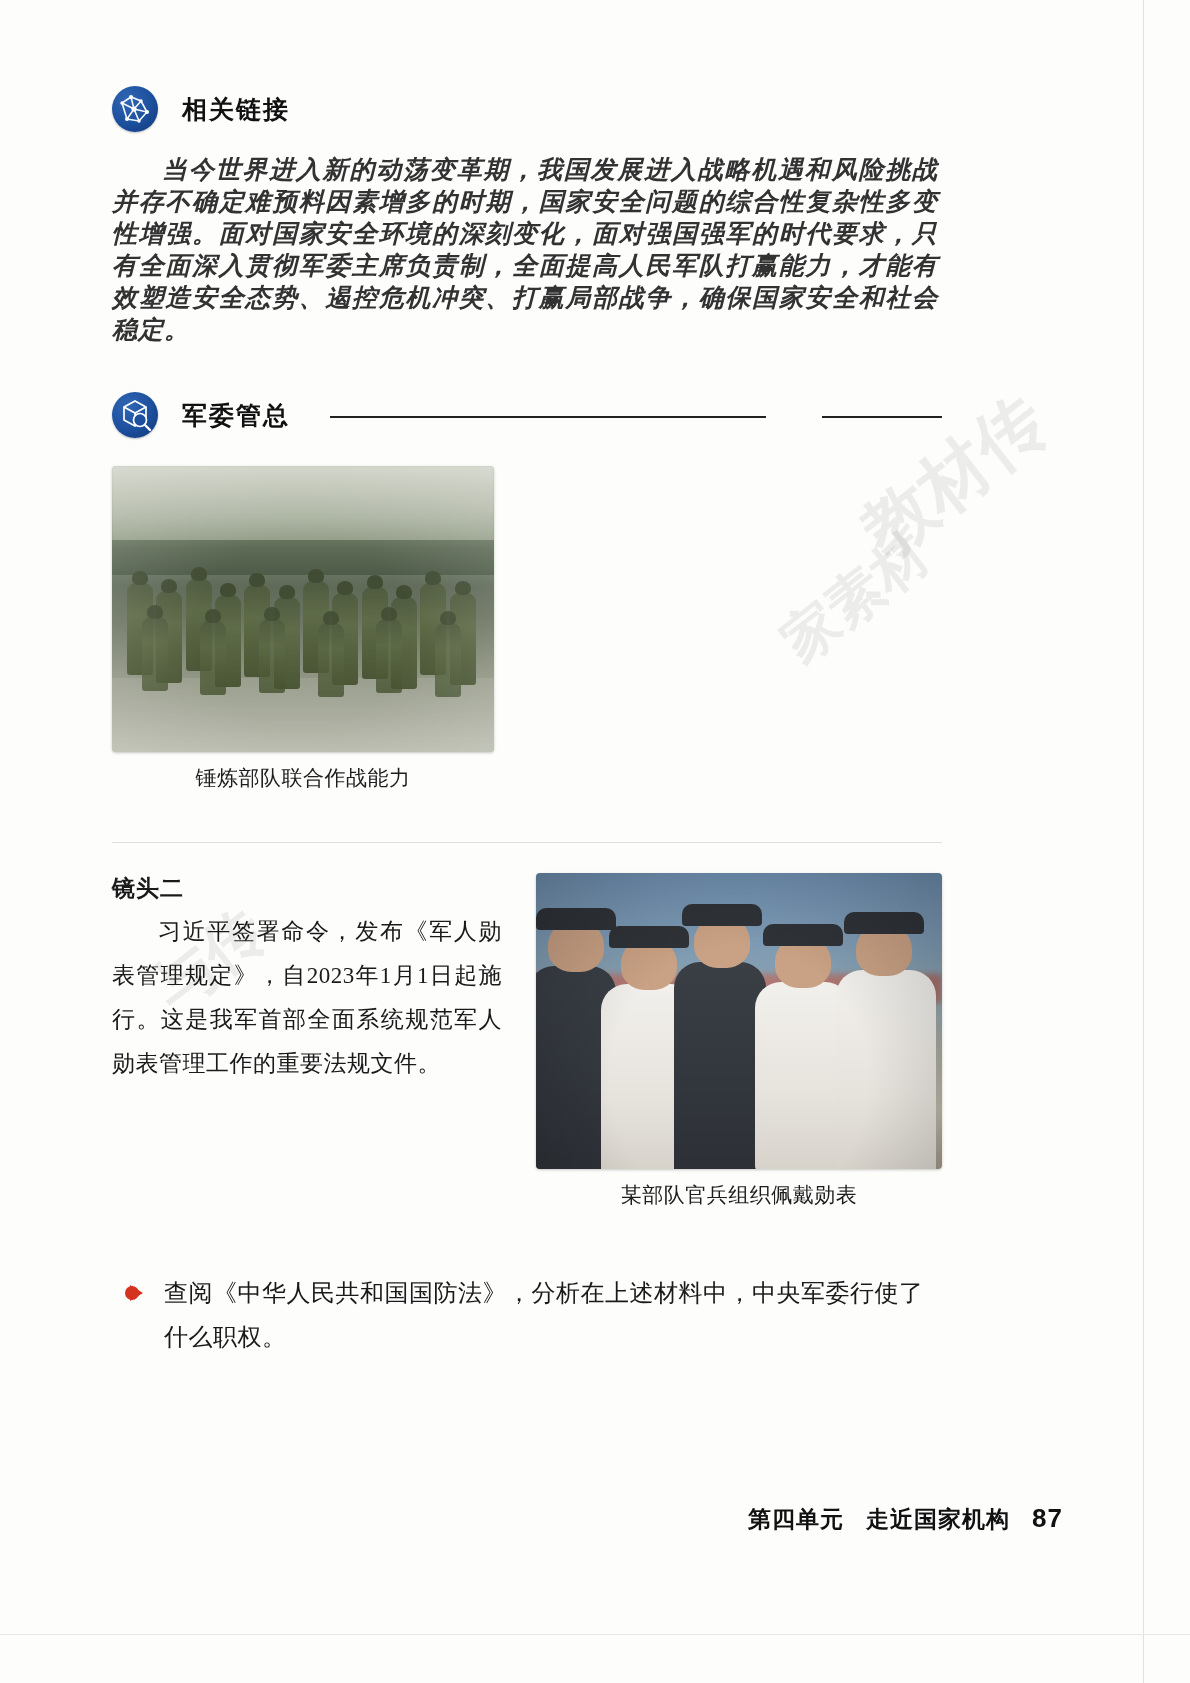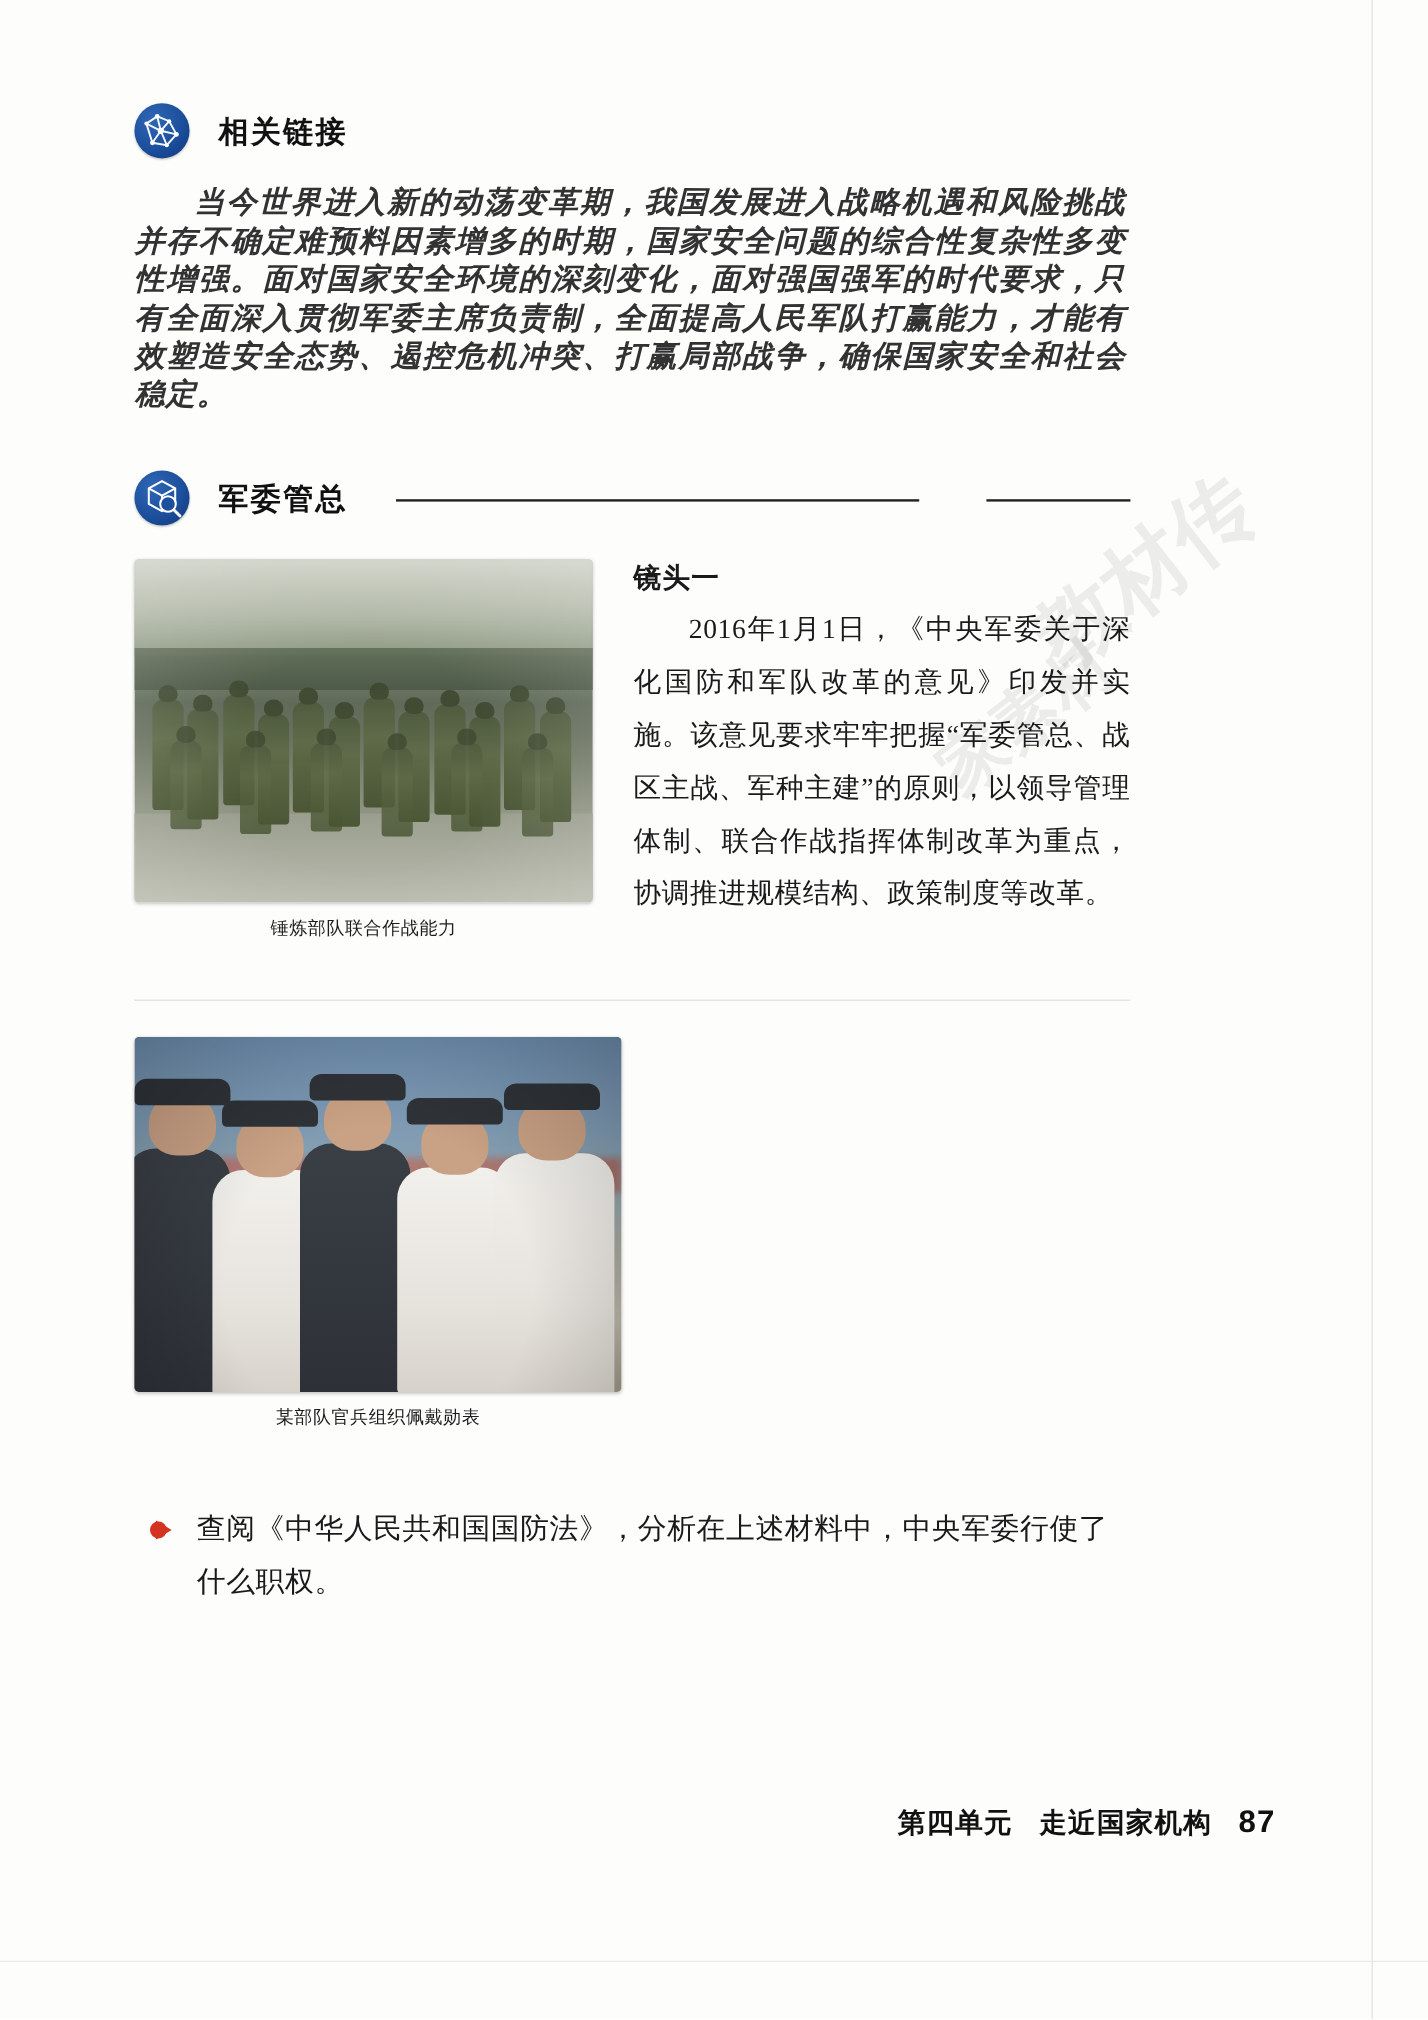--- a/index.html
+++ b/index.html
@@ -146,21 +146,21 @@
     overflow: hidden;
     position: relative;
     box-shadow: 0 1px 3px rgba(0,0,0,.22);
   }
   .photo.small {
     width: 406px;
     height: 296px;
   }
   .caption {
     margin-top: 12px;
-    font-size: 15px;
+    font-size: 21px;
     letter-spacing: .5px;
     color: #1d1d1d;
   }
 
   
   .p1-bg {
     position: absolute; inset: 0;
     background:
       linear-gradient(180deg, #b9c0b4 0%, #9aa491 16%, #7e8a76 26%, #6f7a68 34%, #5f6a59 42%, #6a7260 52%, #7b8270 62%, #8d9280 72%, #9ea392 84%, #aeb2a2 100%);
   }
@@ -373,29 +373,29 @@
                 <i style="left:22%; top:52px; height:74px; opacity:.8;"></i>
                 <i style="left:38%; top:50px; height:74px; opacity:.8;"></i>
                 <i style="left:54%; top:54px; height:74px; opacity:.8;"></i>
                 <i style="left:70%; top:50px; height:74px; opacity:.8;"></i>
                 <i style="left:86%; top:54px; height:74px; opacity:.8;"></i>
               </div>
               <div class="p1-blur"></div>
             </div>
             <div class="caption">锤炼部队联合作战能力</div>
           </div>
-          <div class="col-text">
-            <div class="lens-title">镜头一</div>
-            <div class="lens-body">2016年1月1日，《中央军委关于深化国防和军队改革的意见》印发并实施。该意见要求牢牢把握“军委管总、战区主战、军种主建”的原则，以领导管理体制、联合作战指挥体制改革为重点，协调推进规模结构、政策制度等改革。</div>
-          </div>
         </div>
       </div>
 
       <div class="panel">
         <div class="row">
+          <div class="col-text">
+            <div class="lens-title">镜头二</div>
+            <div class="lens-body">习近平签署命令，发布《军人勋表管理规定》，自2023年1月1日起施行。这是我军首部全面系统规范军人勋表管理工作的重要法规文件。</div>
+          </div>
           <div class="figure">
             <div class="photo small">
               <div class="p2-bg"></div>
               <div class="p2-band"></div>
               <div class="p2-men">
                 <b class="dark" style="left:-2%;  top:40px; width:88px; height:210px;"></b>
                 <b style="left:16%; top:58px;"></b>
                 <b class="dark" style="left:34%; top:36px; width:92px; height:216px;"></b>
                 <b style="left:54%; top:56px;"></b>
                 <b style="left:74%; top:44px; width:100px; height:206px;"></b>

